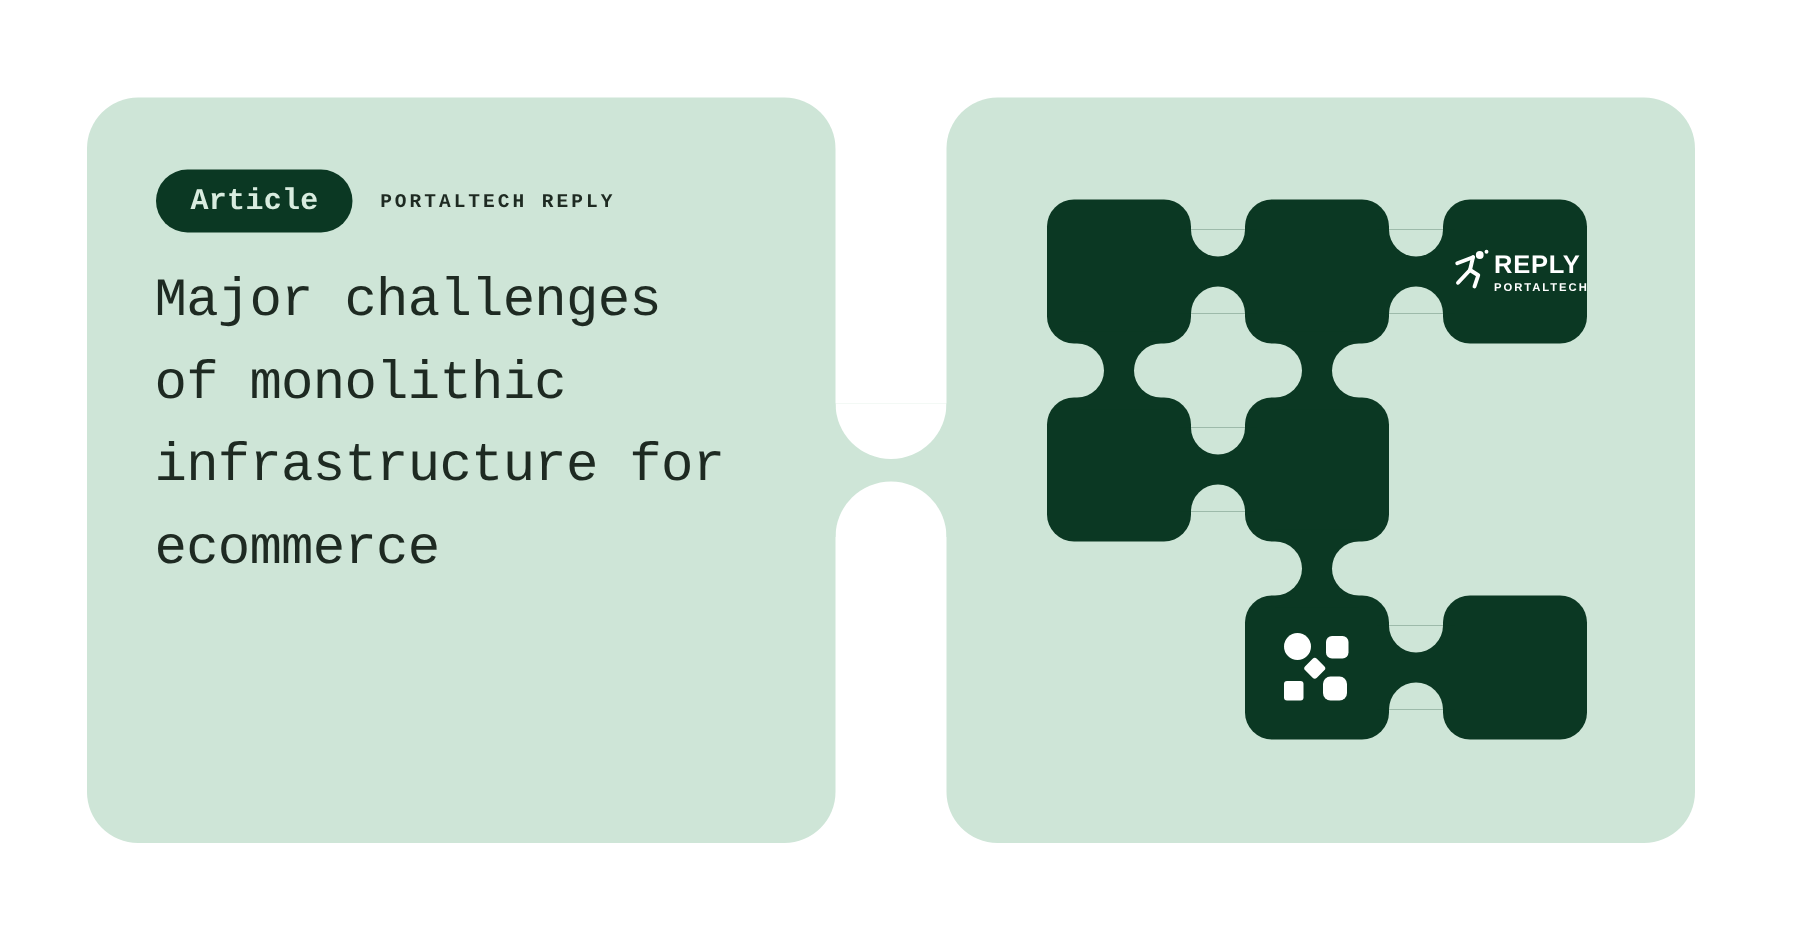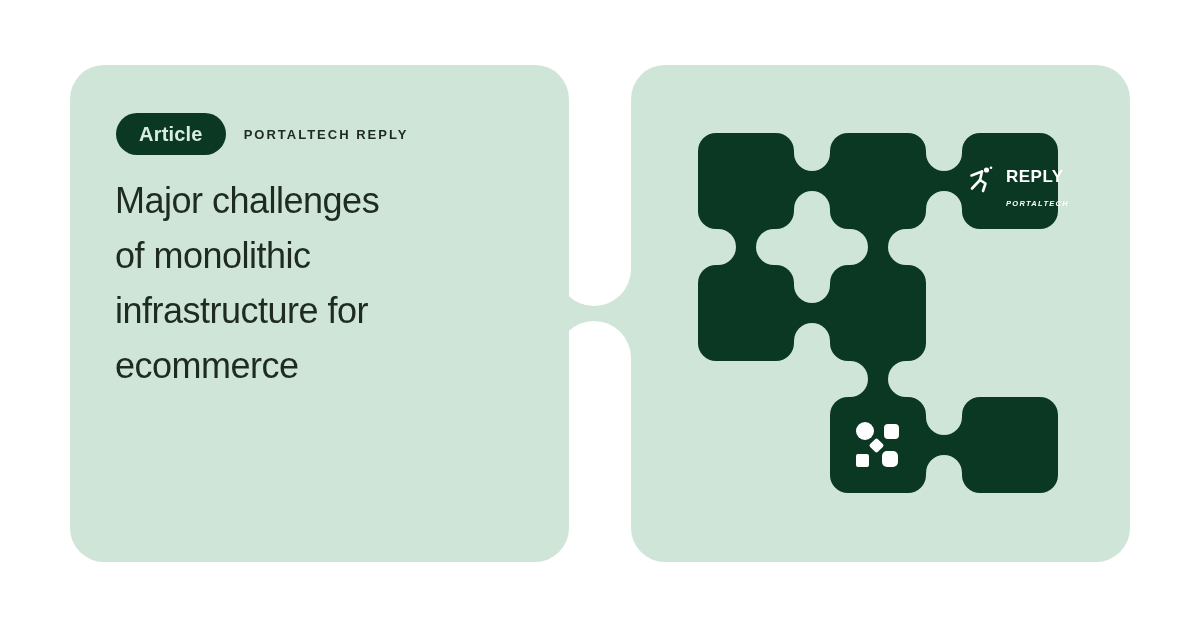--- a/index.html
+++ b/index.html
@@ -9,21 +9,21 @@
     --badge-text:#d8ecdf;
     --white:#ffffff;
   }
   *{margin:0;padding:0;box-sizing:border-box;}
   html,body{background:#ffffff;}
   .canvas{
     position:relative;width:1200px;height:627px;background:var(--white);
     overflow:hidden;font-family:"Liberation Sans", sans-serif;
   }
   .panel{position:absolute;top:65px;width:499px;height:497px;background:var(--panel);border-radius:34px;}
-  .panel.left{left:70px;}
+  .panel.left{left:58px;font-family:Liberation Mono, monospace;}
   .panel.right{left:631px;}
 
   
   .bridge{position:absolute;left:549px;top:269px;width:90px;height:89px;}
   .bridge .core{position:absolute;inset:0;background:var(--panel);}
   .bridge .cap{position:absolute;left:8px;width:74px;height:37px;background:var(--white);}
   .bridge .cap.top{top:0;border-radius:0 0 37px 37px;}
   .bridge .cap.bot{bottom:0;border-radius:37px 37px 0 0;}
 
   
@@ -48,25 +48,25 @@
   .conn.h .cap{left:0;width:36px;height:18px;}
   .conn.h .cap.a{top:0;border-radius:0 0 18px 18px;}
   .conn.h .cap.b{bottom:0;border-radius:18px 18px 0 0;}
   .conn.v{width:56px;height:36px;}
   .conn.v .core{left:0;right:0;top:-8px;bottom:-8px;}
   .conn.v .cap{top:0;width:18px;height:36px;}
   .conn.v .cap.a{left:0;border-radius:0 18px 18px 0;}
   .conn.v .cap.b{right:0;border-radius:18px 0 0 18px;}
 
   
-  .reply-logo{position:absolute;left:7px;top:33px;display:flex;align-items:flex-start;gap:13px;}
+  .reply-logo{position:absolute;left:7px;top:33px;display:flex;align-items:flex-start;gap:3px;}
   .reply-logo svg{display:block;}
   .logo-text{display:flex;flex-direction:column;margin-top:2px;}
   .logo-text .main{color:#fff;font-size:17px;line-height:17px;font-weight:700;letter-spacing:.5px;}
-  .logo-text .sub{color:#fff;font-size:7.5px;line-height:9px;font-weight:700;letter-spacing:1.3px;margin-top:14px;font-style:italic;}
+  .logo-text .sub{color:#fff;font-size:7.5px;line-height:9px;font-weight:700;letter-spacing:1.3px;margin-top:2px;}
 
   
   .pixel-mark{position:absolute;left:25px;top:24px;width:46px;height:47px;}
   .pixel-mark div{position:absolute;background:#fff;}
   .pm-circle{left:1px;top:1px;width:18px;height:18px;border-radius:50%;}
   .pm-tr{left:29px;top:3px;width:15px;height:15px;border-radius:4px;}
   .pm-mid{left:16px;top:19px;width:11px;height:11px;border-radius:2px;transform:rotate(45deg);}
   .pm-bl{left:1px;top:33px;width:13px;height:13px;border-radius:2px;}
   .pm-br{left:27px;top:30px;width:16px;height:16px;border-radius:5px;}
 </style>

